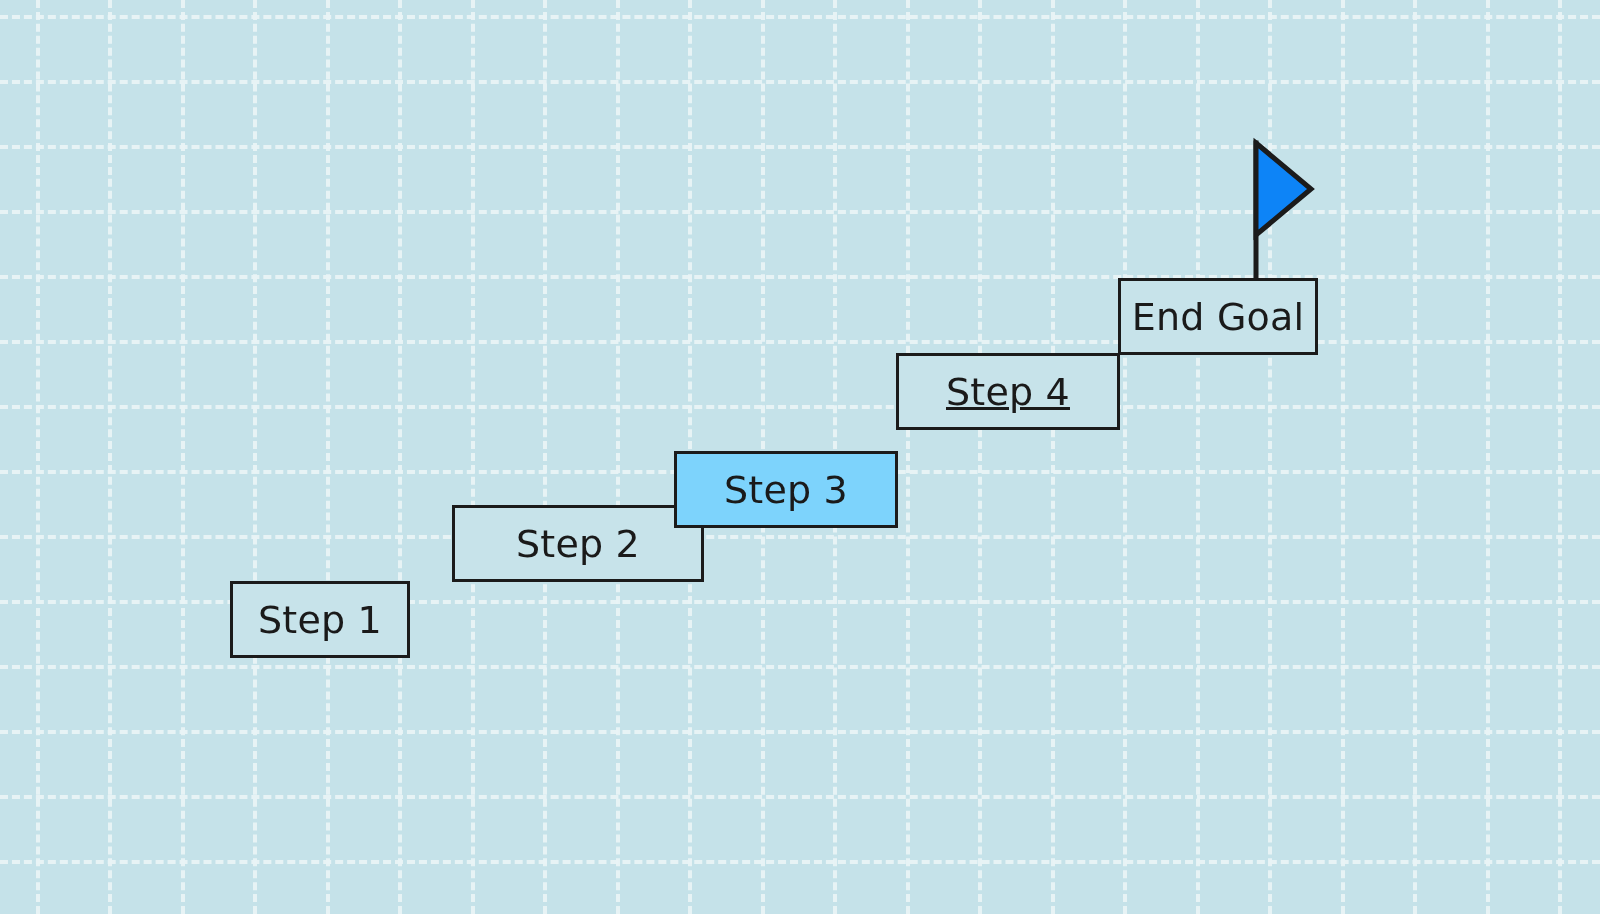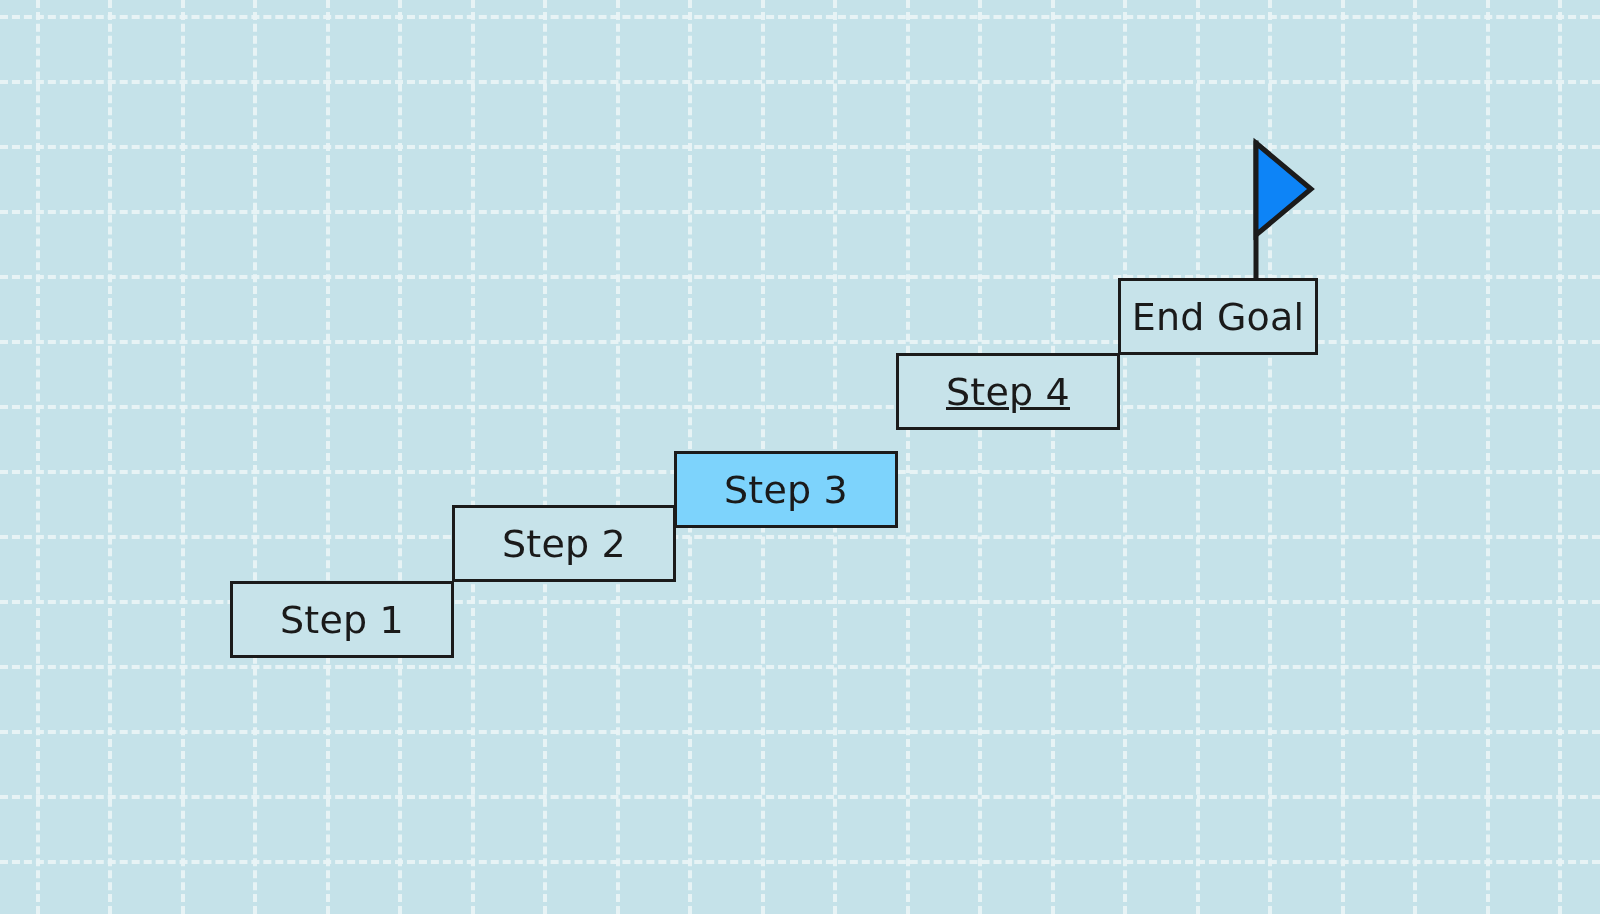--- a/index.html
+++ b/index.html
@@ -116,24 +116,24 @@
       <div class="grid-h" style="top: 535px;"></div>
       <div class="grid-h" style="top: 600px;"></div>
       <div class="grid-h" style="top: 665px;"></div>
       <div class="grid-h" style="top: 730px;"></div>
       <div class="grid-h" style="top: 795px;"></div>
       <div class="grid-h" style="top: 860px;"></div>
       <div class="grid-h" style="top: 15px;"></div>
     </div>
 
   <div id="staircase">
-      <div class="step-box" style="left: 230px; top: 581px; width: 224px; height: 77px; border-color: rgb(27, 27, 27); background-color: rgb(199, 227, 234); z-index: 10;">
+      <div class="step-box" style="left: 230px; top: 581px; width: 180px; height: 77px; border-color: rgb(27, 27, 27); background-color: rgb(199, 227, 234); z-index: 10;">
         <span class="step-label" style="color: rgb(26, 26, 26);">Step 1</span>
       </div>
-      <div class="step-box" style="left: 452px; top: 505px; width: 224px; height: 77px; border-color: rgb(27, 27, 27); background-color: rgb(199, 227, 234); z-index: 11;">
+      <div class="step-box" style="left: 452px; top: 505px; width: 252px; height: 77px; border-color: rgb(27, 27, 27); background-color: rgb(199, 227, 234); z-index: 11;">
         <span class="step-label" style="color: rgb(26, 26, 26);">Step 2</span>
       </div>
       <div class="step-box" style="left: 674px; top: 429px; width: 224px; height: 77px; border-color: rgb(27, 27, 27); background-color: #7dd3fc; z-index: 12; margin-top: 22px;">
         <span class="step-label" style="color: rgb(26, 26, 26);">Step 3</span>
       </div>
       <div class="step-box" style="left: 896px; top: 353px; width: 224px; height: 77px; border-color: rgb(27, 27, 27); background-color: rgb(199, 227, 234); z-index: 13;">
         <span class="step-label" style="color: rgb(26, 26, 26); text-decoration: underline;">Step 4</span>
       </div>
       <div class="step-box" style="left: 1118px; top: 278px; width: 200px; height: 77px; border-color: rgb(27, 27, 27); background-color: rgb(199, 227, 234); z-index: 14;">
         <span class="step-label" style="color: rgb(26, 26, 26);">End Goal</span>

